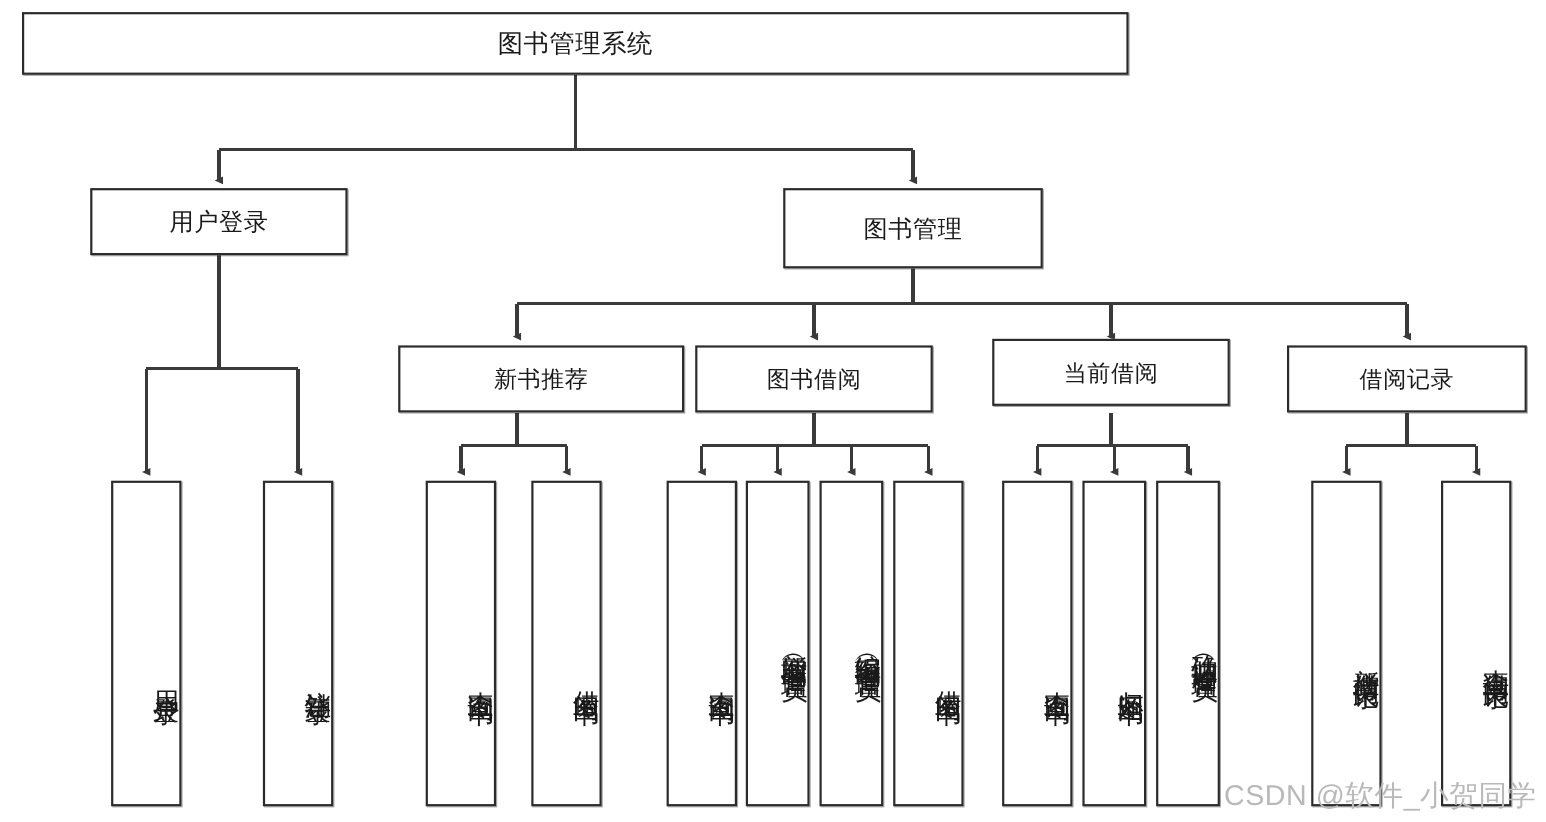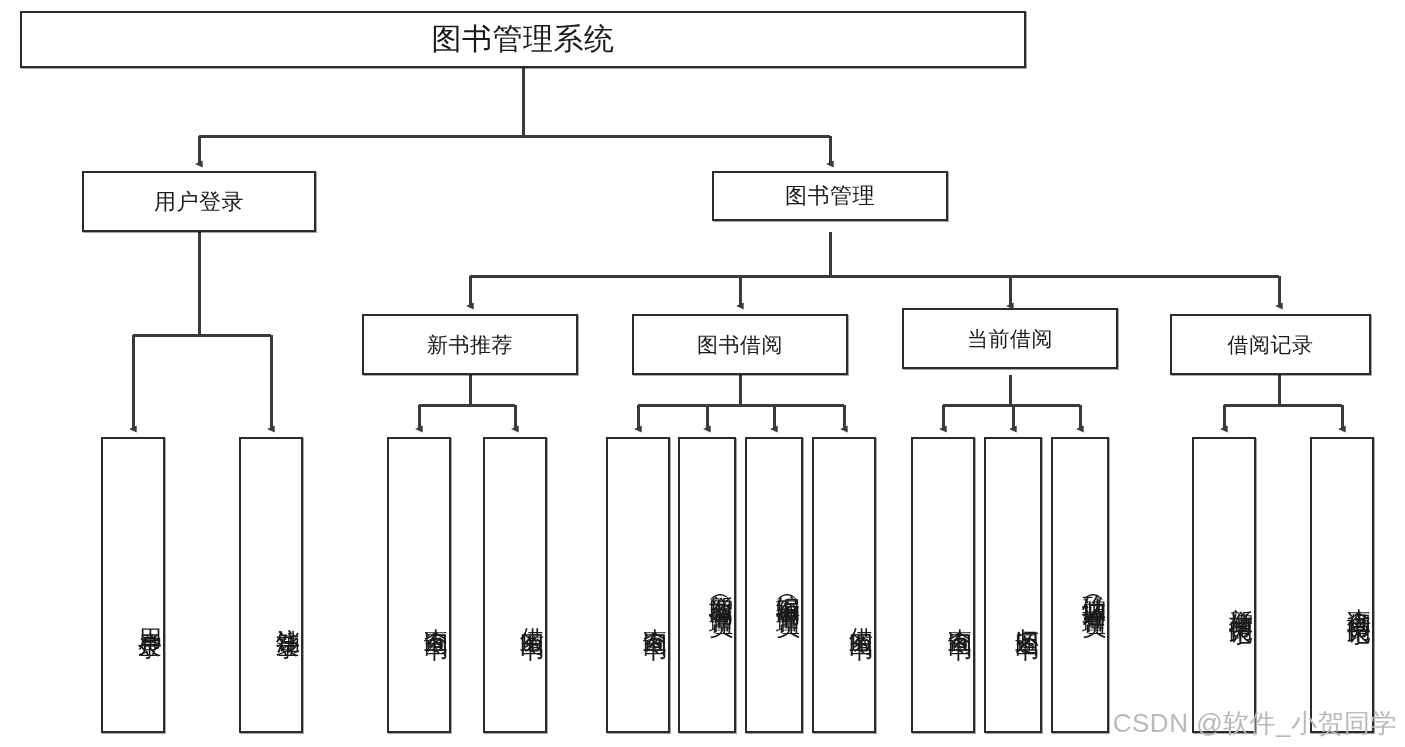--- a/index.html
+++ b/index.html
@@ -36,21 +36,21 @@
     align-items: center;
     justify-content: center;
     color: #1a1a1a;
     box-shadow: 1px 1px 0 rgba(0,0,0,0.35);
   }
   .node-h {
     font-size: 23px;
     letter-spacing: 0.5px;
     white-space: nowrap;
   }
-  .node-root { font-size: 30px; justify-content: center; }
+  .node-root { font-size: 23px; justify-content: center; }
   .node-l1 { font-size: 22px; }
   .node-l2 { font-size: 21px; }
   .node-leaf {
     writing-mode: vertical-rl;
     text-orientation: upright;
     font-size: 24px;
     line-height: 1.05;
     letter-spacing: 3px;
     align-items: flex-start;
     justify-content: center;
@@ -128,37 +128,37 @@
   </svg>
 
   <div class="node node-h node-root" style="left:20px; top:11px; width:1006px; height:57px;">
     <span>图书管理系统</span>
   </div>
 
   <div class="node node-h node-l1" style="left:82px; top:171px; width:234px; height:61px;">
     <span>用户登录</span>
   </div>
 
-  <div class="node node-h node-l1" style="left:712px; top:171px; width:236px; height:50px;">
+  <div class="node node-h node-l1" style="left:712px; top:171px; width:236px; height:73px;">
     <span>图书管理</span>
   </div>
 
-  <div class="node node-h node-l2" style="left:362px; top:314px; width:216px; height:61px;">
+  <div class="node node-h node-l2" style="left:362px; top:314px; width:260px; height:61px;">
     <span>新书推荐</span>
   </div>
 
   <div class="node node-h node-l2" style="left:632px; top:314px; width:216px; height:61px;">
     <span>图书借阅</span>
   </div>
 
   <div class="node node-h node-l2" style="left:902px; top:308px; width:216px; height:61px;">
     <span>当前借阅</span>
   </div>
 
-  <div class="node node-h node-l2" style="left:1170px; top:314px; width:201px; height:61px;">
+  <div class="node node-h node-l2" style="left:1170px; top:314px; width:218px; height:61px;">
     <span>借阅记录</span>
   </div>
 
   <div class="node node-leaf" style="left:101px; top:437px; width:64px; height:296px; padding-top:60px;">
     <span class="leaf-text">用户登录</span>
   </div>
 
   <div class="node node-leaf" style="left:239px; top:437px; width:64px; height:296px; padding-top:60px;">
     <span class="leaf-text">注销登录</span>
   </div>

